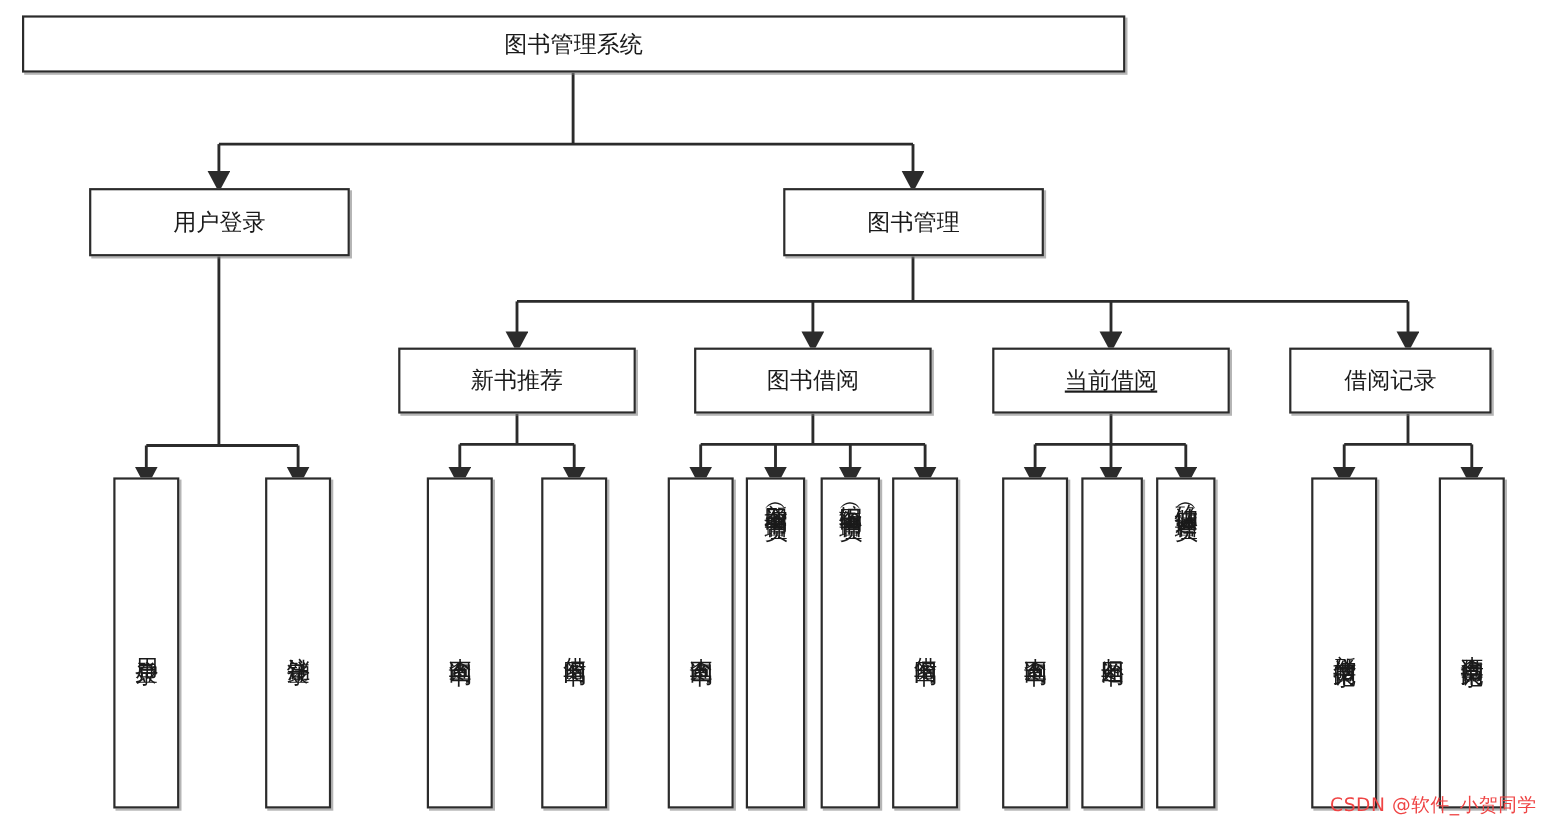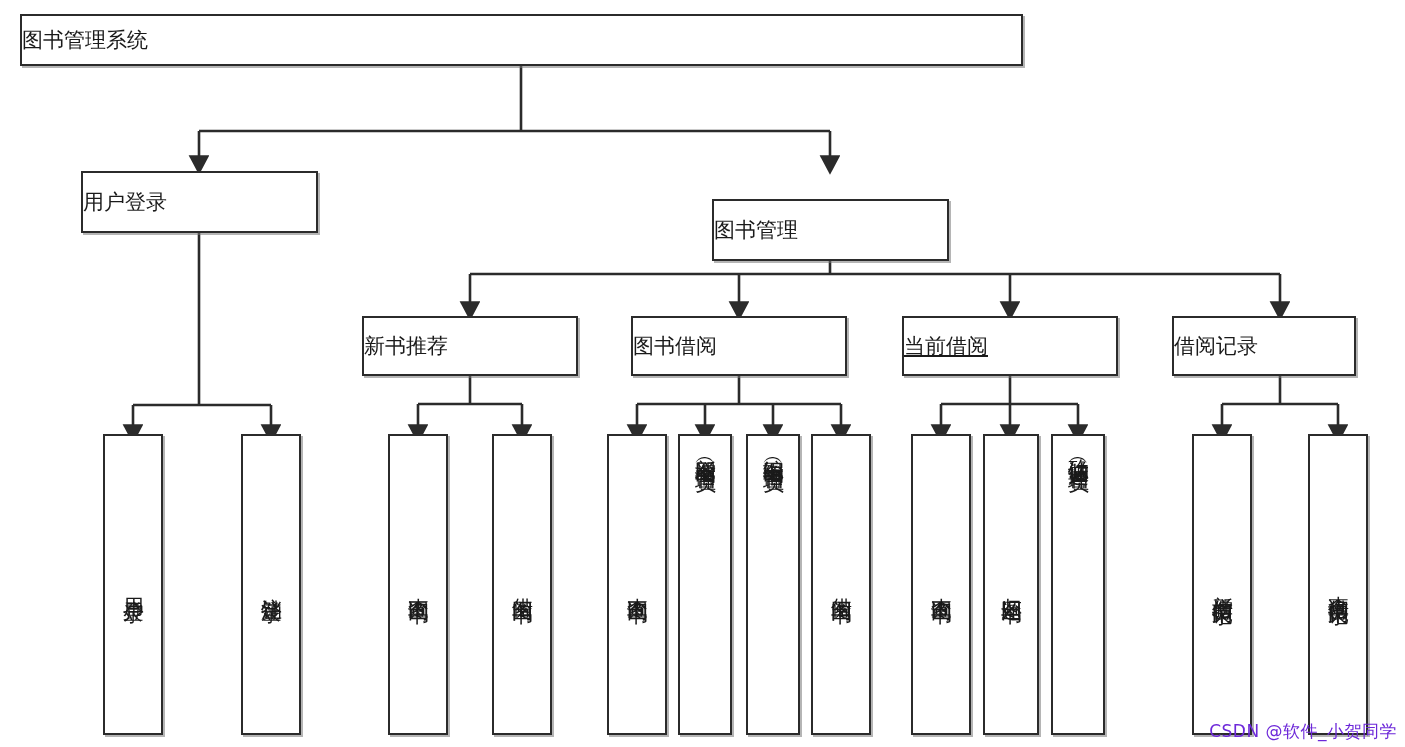--- a/index.html
+++ b/index.html
@@ -28,20 +28,21 @@
     pointer-events: none;
   }
   .node {
     position: absolute;
     box-sizing: border-box;
     background: #ffffff;
     border: 2px solid #2b2b2b;
     box-shadow: 2px 2px 0 rgba(120,120,120,0.55);
     display: flex;
     align-items: center;
+    justify-content: center;
     color: #1a1a1a;
   }
   .node .label {
     text-align: center;
     line-height: 1.18;
     white-space: pre;
   }
   .node.horizontal .label {
     font-size: 21px;
   }
@@ -59,21 +60,21 @@
   }
   .node.vertical.mid {
     align-items: center;
     padding-top: 0;
   }
   .watermark {
     position: absolute;
     right: 8px;
     bottom: 4px;
     font-size: 17px;
-    color: #6d28d9;
+    color: #ef4444;
     letter-spacing: 0.5px;
     white-space: nowrap;
     pointer-events: none;
   }
 </style>
 </head>
 <body>
 
 <div id="diagram-root">
 
@@ -128,21 +129,21 @@
   </svg>
 
   <div class="node horizontal" style="left:20px; top:14px; width:1003px; height:52px;">
     <span class="label">图书管理系统</span>
   </div>
 
   <div class="node horizontal" style="left:81px; top:171px; width:237px; height:62px;">
     <span class="label">用户登录</span>
   </div>
 
-  <div class="node horizontal" style="left:712px; top:171px; width:237px; height:62px;margin-top:28px;">
+  <div class="node horizontal" style="left:712px; top:171px; width:237px; height:62px;">
     <span class="label">图书管理</span>
   </div>
 
   <div class="node horizontal" style="left:362px; top:316px; width:216px; height:60px;">
     <span class="label">新书推荐</span>
   </div>
 
   <div class="node horizontal" style="left:631px; top:316px; width:216px; height:60px;">
     <span class="label">图书借阅</span>
   </div>

